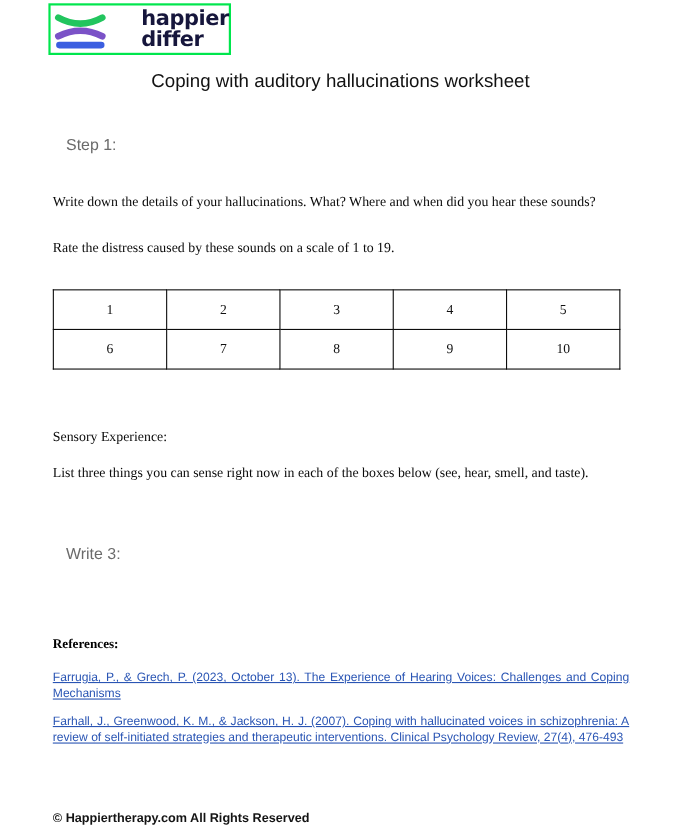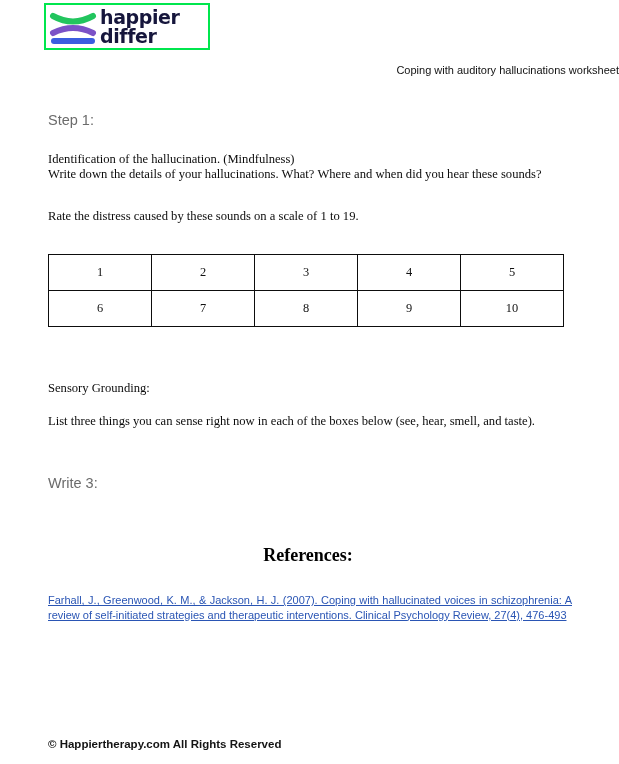--- a/index.html
+++ b/index.html
@@ -23,20 +23,21 @@
     left: 44px;
     top: 3px;
     width: 166px;
     height: 47px;
     border: 2px solid #00e64d;
     box-sizing: border-box;
     background: #ffffff;
     display: flex;
     align-items: center;
     padding-left: 3px;
+    justify-content: space-between;
   }
   .logo-mark {
     width: 48px;
     height: 40px;
     flex: 0 0 48px;
   }
   .logo-text {
     font-family: "DejaVu Sans", sans-serif;
     font-weight: bold;
     font-size: 19px;
@@ -47,41 +48,41 @@
     white-space: nowrap;
   }
   .logo-text span { display: block; }
 
   
   .doc-title {
     position: absolute;
     left: 0;
     top: 64px;
     width: 619px;
-    text-align: right;
-    font-family: "Liberation Sans", sans-serif;
-    font-size: 11px;
+    text-align: center;
+    font-family: "Liberation Sans", sans-serif;
+    font-size: 17px;
     color: #111111;
     font-weight: normal;
   }
 
   
   .content {
     position: absolute;
     left: 48px;
     top: 112px;
     width: 520px;
   }
 
   .step-head {
     font-family: "Liberation Sans", sans-serif;
     font-size: 14.5px;
     color: #6b6b6b;
     font-weight: normal;
-    margin: 0;
+    margin: 12px;
   }
 
   .para {
     font-family: "Liberation Serif", serif;
     font-size: 12.6px;
     line-height: 15px;
     color: #0b0b0b;
     margin: 0;
   }
   .sp-b { height: 22px; }
@@ -106,24 +107,23 @@
     vertical-align: middle;
     font-family: "Liberation Serif", serif;
     font-size: 12.4px;
     color: #111111;
   }
 
   
   .ref-head {
     font-family: "Liberation Serif", serif;
     font-weight: bold;
-    font-size: 18px;
+    font-size: 12px;
     color: #000000;
     margin: 0;
-    text-align: center;
   }
   .ref-link {
     display: block;
     font-family: "Liberation Sans", sans-serif;
     font-size: 11px;
     line-height: 14.5px;
     color: #2a55b4;
     text-decoration: underline;
     text-align: justify;
     width: 524px;
@@ -156,21 +156,20 @@
     <span>differ</span>
   </div>
 </div>
 
 <div class="doc-title">Coping with auditory hallucinations worksheet</div>
 
 <div class="content">
 
   <div class="step-head">Step 1:</div>
   <div class="sp-d"></div>
-  <div class="para">Identification of the hallucination. (Mindfulness)</div>
   <div class="para">Write down the details of your hallucinations. What? Where and when did you hear these sounds?</div>
   <div class="sp-g"></div>
   <div class="para"> Rate the distress caused by these sounds on a scale of 1 to 19.</div>
   <div class="sp-i"></div>
 
   <table class="scale-table">
     <tbody>
       <tr>
         <td>1</td>
         <td>2</td>
@@ -185,33 +184,34 @@
         <td>9</td>
         <td>10</td>
       </tr>
     </tbody>
   </table>
 
   <div class="sp-d"></div>
   <div class="sp-c"></div>
 
   <div class="sp-e"></div>
-  <div class="para">Sensory Grounding:</div>
+  <div class="para">Sensory Experience:</div>
   <div class="sp-h"></div>
   <div class="para">List three things you can sense right now in each of the boxes below (see, hear, smell, and taste).</div>
 
   <div class="sp-d"></div>
   <div class="sp-b"></div>
 
   <div class="step-head">Write 3:</div>
   <div class="sp-e"></div>
 
   <div class="sp-d"></div>
   <div class="sp-c"></div>
 
   <div class="ref-head">References:</div>
   <div class="sp-f"></div>
+  <a class="ref-link" href="#">Farrugia, P., &amp; Grech, P. (2023, October 13). The Experience of Hearing Voices: Challenges and Coping Mechanisms</a>
   <div class="ref-gap"></div>
   <a class="ref-link" href="#">Farhall, J., Greenwood, K. M., &amp; Jackson, H. J. (2007). Coping with hallucinated voices in schizophrenia: A review of self-initiated strategies and therapeutic interventions. Clinical Psychology Review, 27(4), 476-493</a>
 
 </div>
 
 <div class="footer">© Happiertherapy.com All Rights Reserved</div>
 
 </body></html>

